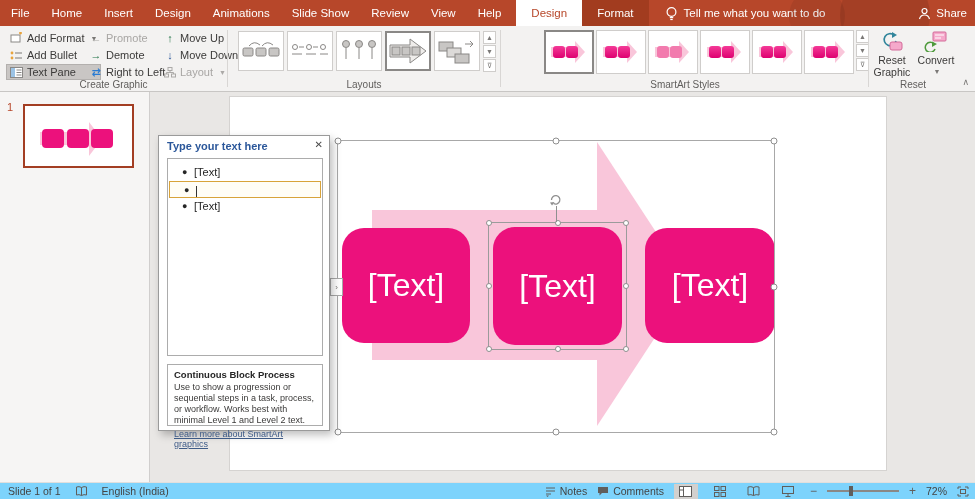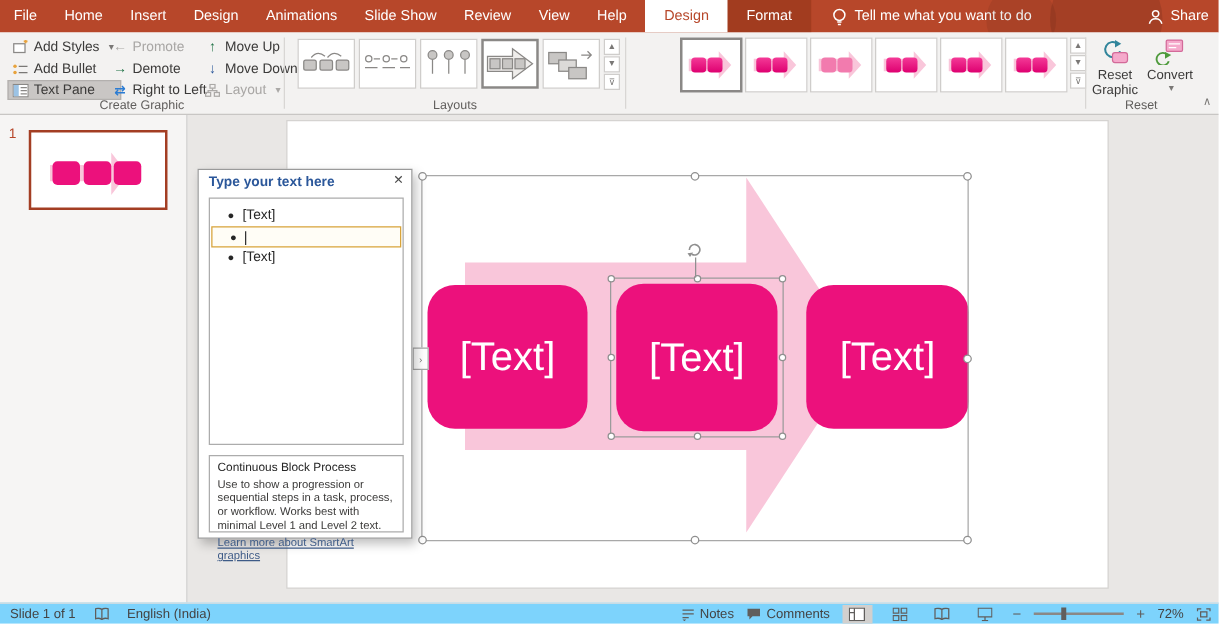--- a/index.html
+++ b/index.html
@@ -78,21 +78,21 @@
   
   .textpane{position:absolute;left:158px;top:43px;width:172px;height:296px;background:#fff;border:1px solid #9A9A9A;box-shadow:3px 4px 8px rgba(0,0,0,.25);z-index:6;}
   .tp-title{position:absolute;left:8px;top:4px;font-size:11px;font-weight:bold;color:#2B579A;}
   .tp-close{position:absolute;right:6px;top:3px;font-size:10px;color:#4A4A4A;}
   .tp-list{position:absolute;left:8px;top:22px;width:156px;height:198px;border:1px solid #ACACAC;background:#fff;padding-top:5px;}
   .tp-row{position:relative;height:17px;line-height:17px;padding-left:26px;font-size:11px;color:#262626;}
   .tp-row .blt{position:absolute;left:14px;font-size:9px;}
   .tp-row.sel{border:1px solid #D8A33A;background:#FFFDF6;margin:0 1px;}
   .cursor{display:inline-block;width:1px;height:11px;background:#333;vertical-align:middle;}
   .tp-info{position:absolute;left:8px;top:228px;width:156px;height:62px;border:1px solid #ACACAC;background:#fff;padding:4px 6px;}
-  .tp-info-title{font-size:9.5px;font-weight:normal;color:#262626;margin-bottom:2px;}
+  .tp-info-title{font-size:9.5px;font-weight:bold;color:#262626;margin-bottom:2px;}
   .tp-info-body{font-size:9px;line-height:11px;color:#3B3A39;}
   .tp-info-link{font-size:9px;color:#3E5B87;text-decoration:underline;display:inline-block;margin-top:3px;}
 
   
   .statusbar{position:absolute;left:0;bottom:0;width:100%;height:17px;background:#7dd3fc;border-top:1px solid #E1DFDD;display:flex;align-items:center;font-size:10.5px;color:#444;}
   .sb-left{display:flex;align-items:center;gap:14px;margin-left:8px;}
   .sb-right{position:absolute;right:6px;display:flex;align-items:center;gap:10px;}
   .sb-item{display:flex;align-items:center;gap:4px;}
   .viewbtn{width:24px;height:15px;display:flex;align-items:center;justify-content:center;}
   .viewbtn.active{background:#D2D0CE;}
@@ -140,21 +140,21 @@
 
   <div class="ribbon">
 
     <div class="grp" style="left:0;width:227px;">
       <div class="col" style="left:6px;">
         <div class="sbtn">
           <svg width="13" height="12" viewBox="0 0 13 12">
               <rect x="1" y="3" width="9" height="7" fill="#fff" stroke="#8A8886"></rect>
               <path d="M9 1 l3 0 m-1.5 -1.5 l0 3" stroke="#E8A33D" stroke-width="1.4"></path>
             </svg>
-          <span>Add Styles</span>
+          <span>Add Format</span>
           <span class="caret">▼</span>
         </div>
         <div class="sbtn">
           <svg width="13" height="11" viewBox="0 0 13 11">
               <circle cx="2" cy="3" r="1.4" fill="#E8A33D"></circle>
               <circle cx="2" cy="8" r="1.4" fill="#E8A33D"></circle>
               <line x1="5" y1="3" x2="12" y2="3" stroke="#7A7876"></line>
               <line x1="5" y1="8" x2="12" y2="8" stroke="#7A7876"></line>
             </svg>
           <span>Add Bullet</span>
@@ -311,20 +311,21 @@
             <span class="ah"></span>
             <span class="bx b1"></span>
             <span class="bx b2"></span>
           </div>
       </div>
       <div class="scrollcol" style="left:354px;top:4px;">
         <div class="sc">▲</div>
         <div class="sc">▼</div>
         <div class="sc">⊽</div>
       </div>
+      <div class="grp-label">SmartArt Styles</div>
     </div>
     <div class="gsep" style="left:868px;"></div>
 
     <div class="grp" style="left:870px;width:86px;">
       <div class="bigbtn" style="left:0;width:44px;">
         <span class="ic">
           <svg width="24" height="22" viewBox="0 0 24 22">
               <path d="M14 5 a6 6 0 1 0 2 6" fill="none" stroke="#31859B" stroke-width="1.6"></path>
               <polygon points="12,2 17,5 12,8" fill="#31859B"></polygon>
               <rect x="10" y="12" width="12" height="8" rx="2" fill="#F5A9CB" stroke="#D36A99"></rect>

